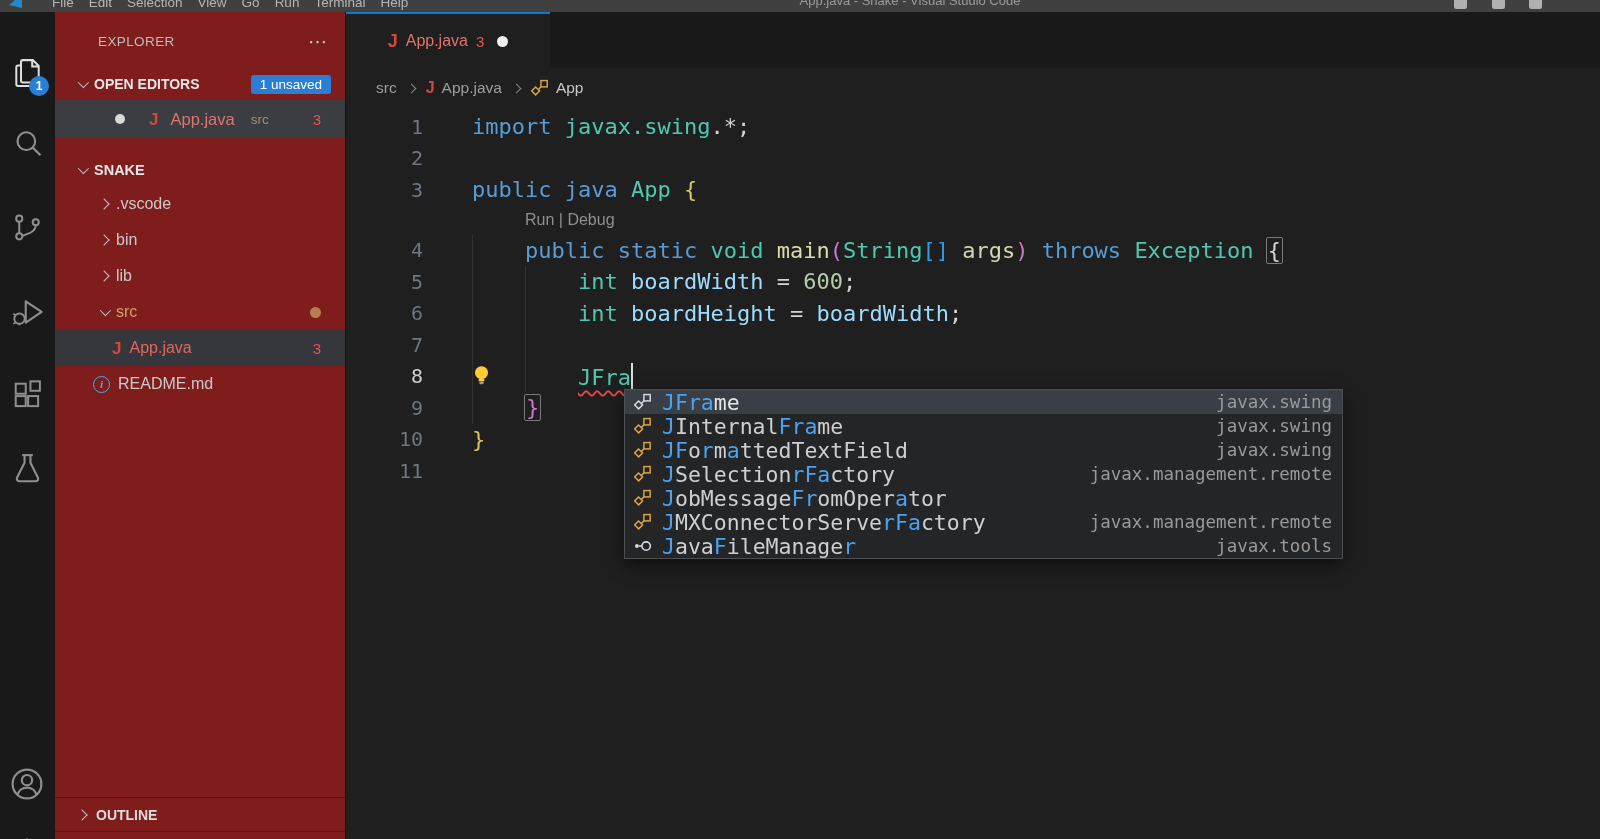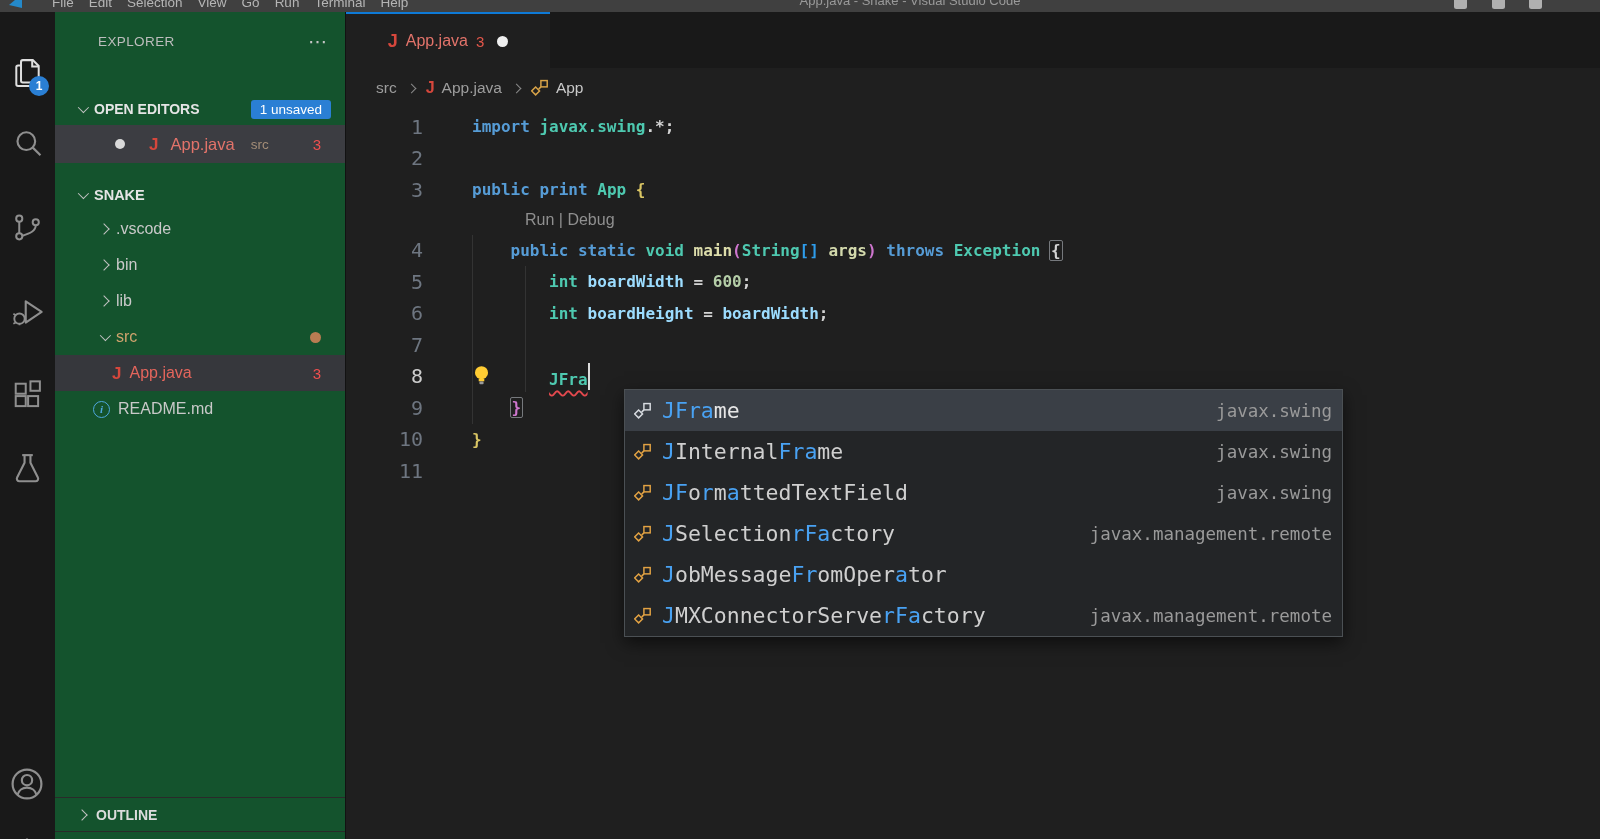--- a/index.html
+++ b/index.html
@@ -21,28 +21,28 @@
   .mainrow { display:flex; height:827px; }
 
   
   .activitybar { position:relative; width:55px; background:#191919; flex:none; }
   .act-icon { position:absolute; left:11px; width:33px; height:33px; cursor:pointer; }
   .act-badge { position:absolute; left:29px; top:64px; width:20px; height:20px; border-radius:50%;
                background:#2a7fd4; color:#fff; font-size:12px; font-weight:700;
                display:flex; align-items:center; justify-content:center; z-index:2; }
 
   
-  .sidebar { position:relative; width:291px; background:#14532d; flex:none; overflow:hidden;
+  .sidebar { position:relative; width:291px; background:#7f1d1d; flex:none; overflow:hidden;
              border-right:1px solid #121212; color:#c8c8c8; }
   .sb-title { display:flex; align-items:center; height:30px; margin-top:14px; padding:0 18px 0 43px; }
   .sb-title-label { font-size:13.5px; color:#bdbdbd; letter-spacing:.4px; }
   .sb-dots { margin-left:auto; color:#c5c5c5; font-size:19px; cursor:pointer; }
   .sb-header { display:flex; align-items:center; height:32px; padding:0 14px 0 23px;
                font-weight:700; font-size:14px; color:#e5e5e5; cursor:pointer; }
-  .sb-header.oe { margin-top:37px; }
+  .sb-header.oe { margin-top:12px; }
   .sb-header.snake { margin-top:16px; font-size:14.5px; }
   .sb-header .hlabel { margin-left:8px; }
   .badge-unsaved { margin-left:auto; background:#2a7fd4; color:#fff; font-weight:400;
                    font-size:13.5px; padding:2px 9px; border-radius:3px; }
   .chev { display:inline-block; width:8px; height:8px; border-right:1.6px solid #c2c2c2;
           border-bottom:1.6px solid #c2c2c2; flex:none; }
   .chev.right { transform:rotate(-45deg); }
   .chev.down  { transform:rotate(45deg) translateY(-2px); }
 
   .oe-row { display:flex; align-items:center; height:38px; padding-left:60px; background:#3c3d42; cursor:pointer; }
@@ -84,21 +84,21 @@
   .bc-item { cursor:pointer; }
   .bc-sep { width:7px; height:7px; border-right:1.4px solid #8a8a8a; border-top:1.4px solid #8a8a8a;
             transform:rotate(45deg); margin:0 11px; }
   .bc-app { color:#c9c9c9; }
   .bc-icon { margin-right:7px; display:flex; }
 
   .code { position:relative; padding-top:3px; font-family:"DejaVu Sans Mono", monospace; }
   .crow { display:flex; height:31.5px; align-items:center; position:relative; }
   .ln { width:77px; text-align:right; font-size:20px; color:#6e7681; flex:none; }
   .ln.active { color:#cdcdcd; }
-  .ct { padding-left:49px; font-size:16px; color:#d4d4d4; white-space:pre;font-weight:bold; }
+  .ct { padding-left:49px; font-size:22px; color:#d4d4d4; white-space:pre; }
   .crow.lens { height:29px; }
   .lenstext { padding-left:102px; font-family:"Liberation Sans",sans-serif; font-size:16px; color:#8f8f8f; }
   .lenslink { cursor:pointer; }
 
   .tk-kw  { color:#569CD6; }
   .tk-prim{ color:#4EC9B0; }
   .tk-ty  { color:#4EC9B0; }
   .tk-fn  { color:#DCDCAA; }
   .tk-va  { color:#9CDCFE; }
   .tk-nu  { color:#B5CEA8; }
@@ -112,21 +112,21 @@
   .bbox.bm  { color:#d4d4d4; }
   .bbox.bm2 { color:#CE76CE; }
   .cursor { display:inline-block; width:2.2px; height:27px; background:#dcdcdc; vertical-align:-5px; }
 
   .iguide { position:absolute; width:1px; background:#333333; z-index:0; }
   .bulb { position:absolute; left:126px; top:4px; }
 
   
   .suggest { position:absolute; left:278px; top:377px; width:719px; background:#232527;
              border:1px solid #4b5054; box-shadow:0 6px 16px rgba(0,0,0,.55); z-index:10; }
-  .srow { display:flex; align-items:center; height:41px; padding:0 10px 0 6px; cursor:pointer; }
+  .srow { display:flex; align-items:center; height:24px; padding:0 10px 0 6px; cursor:pointer; }
   .srow.sel { background:#3a3f46; }
   .sicon { width:24px; display:flex; justify-content:center; margin-right:7px; flex:none; }
   .slabel { font-family:"DejaVu Sans Mono",monospace; font-size:21.5px; color:#cfcfcf; white-space:pre; }
   .srow.sel .slabel { color:#e6e6e6; }
   .slabel .match { color:#49a2f3; }
   .sdetail { margin-left:auto; font-family:"DejaVu Sans Mono",monospace; font-size:17.5px;
              color:#9a9a9a; white-space:pre; }
   .sym { width:18px; height:18px; }
 </style>
 </head>
@@ -296,21 +296,21 @@
       <div class="crow">
             <div class="ln ">1</div>
             <div class="ct"><span class="tk-kw">import</span><span class="tk-pl"> </span><span class="tk-ty">javax.swing</span><span class="tk-pl">.*;</span></div>
           </div>
           <div class="crow">
             <div class="ln ">2</div>
             <div class="ct"></div>
           </div>
           <div class="crow">
             <div class="ln ">3</div>
-            <div class="ct"><span class="tk-kw">public</span><span class="tk-pl"> </span><span class="tk-kw">print</span><span class="tk-pl"> </span><span class="tk-ty">App</span><span class="tk-pl"> </span><span class="tk-b1">{</span></div>
+            <div class="ct"><span class="tk-kw">public</span><span class="tk-pl"> </span><span class="tk-kw">java</span><span class="tk-pl"> </span><span class="tk-ty">App</span><span class="tk-pl"> </span><span class="tk-b1">{</span></div>
           </div>
           <div class="crow lens">
             <div class="ln"></div>
             <div class="lenstext"><span class="lenslink">Run</span><span> | </span><span class="lenslink">Debug</span></div>
           </div>
           <div class="crow">
             <div class="ln ">4</div>
             <div class="ct"><span class="tk-pl">    </span><span class="tk-kw">public</span><span class="tk-pl"> </span><span class="tk-kw">static</span><span class="tk-pl"> </span><span class="tk-prim">void</span><span class="tk-pl"> </span><span class="tk-fn">main</span><span class="tk-b2">(</span><span class="tk-ty">String</span><span class="tk-b3">[]</span><span class="tk-pl"> </span><span class="tk-par">args</span><span class="tk-b2">)</span><span class="tk-pl"> </span><span class="tk-kw">throws</span><span class="tk-pl"> </span><span class="tk-ty">Exception</span><span class="tk-pl"> </span><span class="bbox bm">{</span></div>
           </div>
           <div class="crow">
@@ -407,17 +407,28 @@
             <span class="sicon">
               <svg class="sym" viewBox="0 0 16 16" fill="none">
                 <rect x="8.8" y="1.4" width="5.6" height="5.6" stroke="#e2a243" stroke-width="1.3"></rect>
                 <path d="M8.8 7 L6.8 9" stroke="#e2a243" stroke-width="1.3"></path>
                 <path d="M4.1 7.1 L7.6 10.6 L4.1 14.1 L0.6 10.6 Z" stroke="#e2a243" stroke-width="1.3"></path>
               </svg>
             </span>
             <span class="slabel"><span class="match">J</span><span class="">MXConnectorServe</span><span class="match">r</span><span class="match">Fa</span><span class="">ctory</span></span>
             <span class="sdetail">javax.management.remote</span>
           </div>
+          <div class="srow">
+            <span class="sicon">
+              <svg class="sym" viewBox="0 0 16 16" fill="none">
+                <circle cx="2.6" cy="8" r="1.7" fill="#cfdde8"></circle>
+                <path d="M4.3 8 L7 8" stroke="#cfdde8" stroke-width="1.4"></path>
+                <circle cx="10.8" cy="8" r="3.7" stroke="#cfdde8" stroke-width="1.4"></circle>
+              </svg>
+            </span>
+            <span class="slabel"><span class="match">J</span><span class="">ava</span><span class="match">F</span><span class="">ileManage</span><span class="match">r</span></span>
+            <span class="sdetail">javax.tools</span>
+          </div>
         </div>
     </div>
 
   </div>
 </div>
 
 </body></html>

